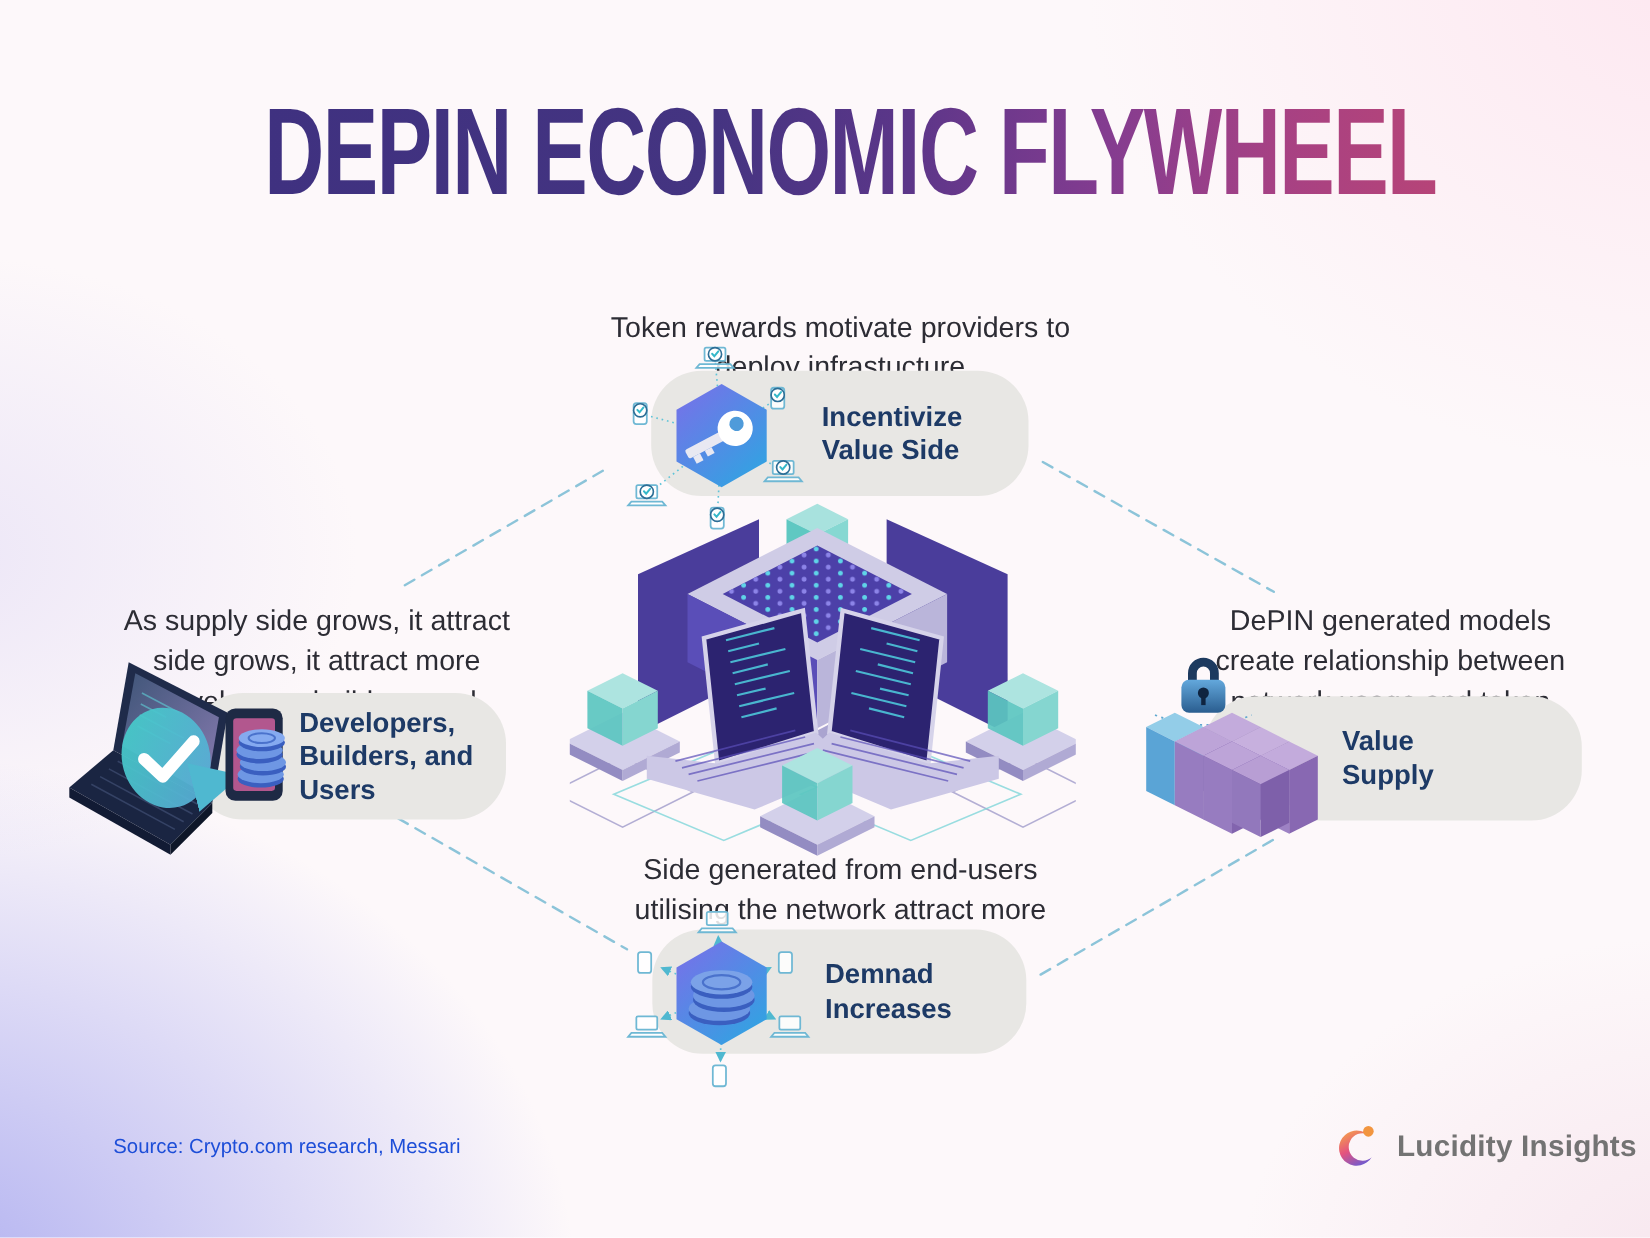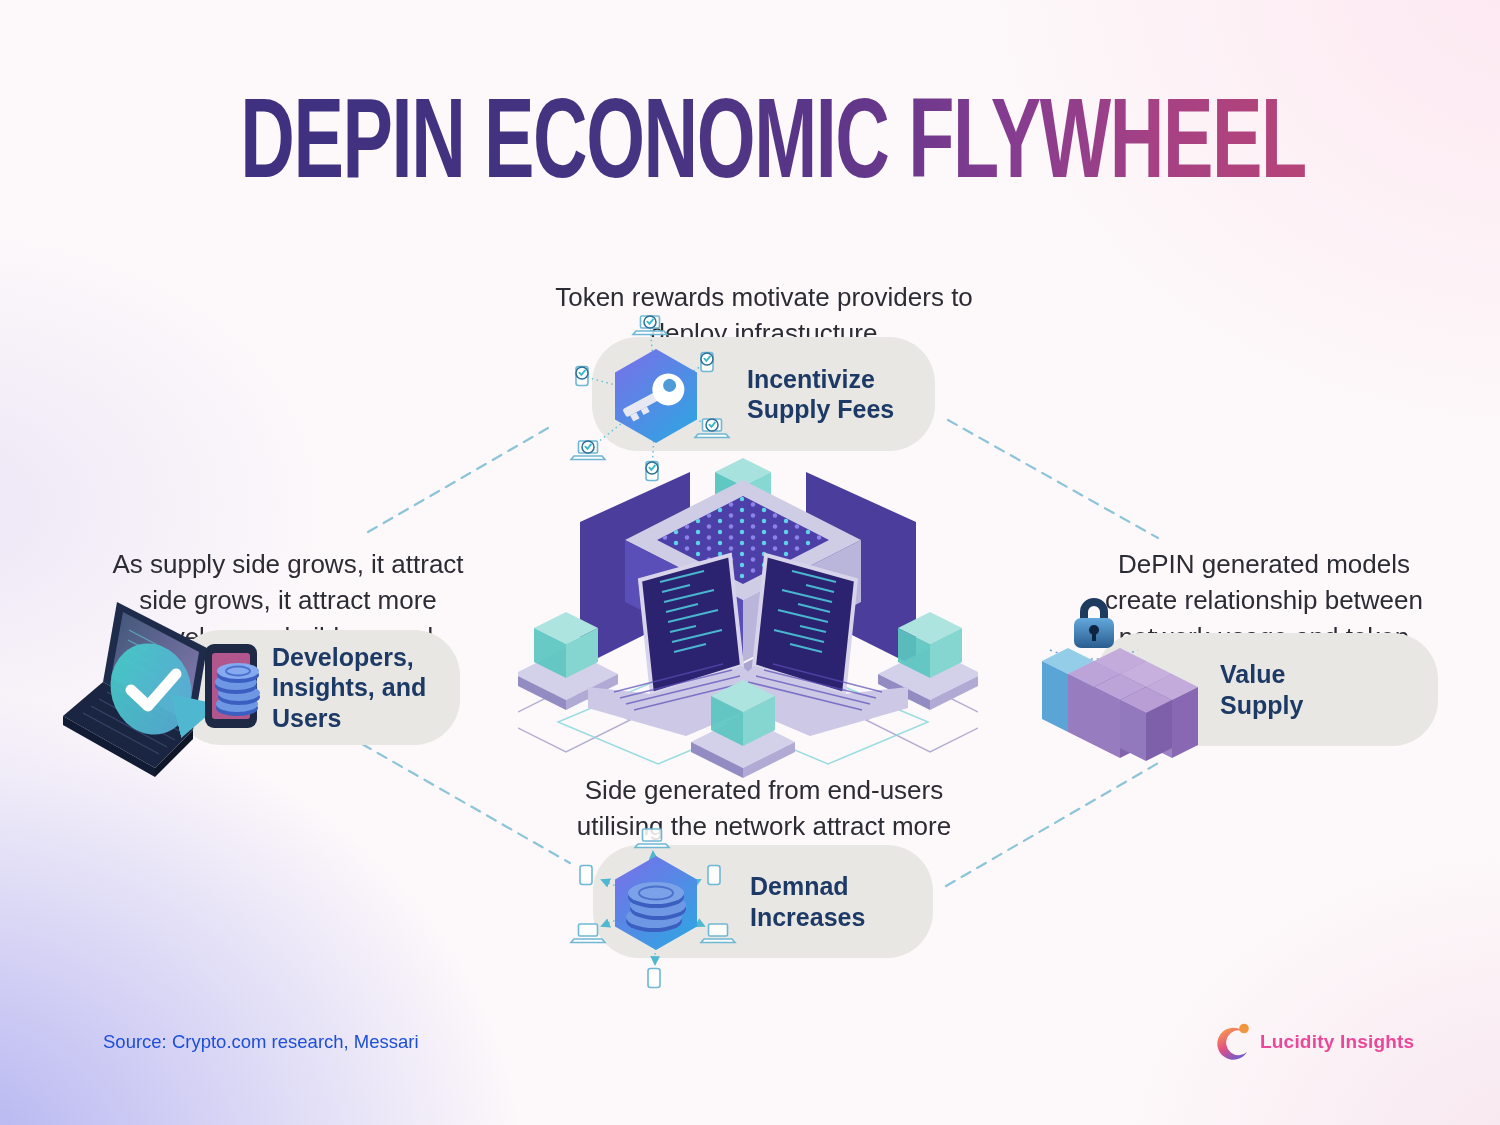--- a/index.html
+++ b/index.html
@@ -31,21 +31,21 @@
   .card-top{left:592px;top:337px;width:343px;height:114px;padding-left:155px;box-sizing:border-box;}
   .card-left{left:175px;top:630px;width:285px;height:115px;padding-left:97px;box-sizing:border-box;}
   .card-right{left:1095px;top:633px;width:343px;height:113px;padding-left:125px;box-sizing:border-box;}
   .card-bottom{left:593px;top:845px;width:340px;height:113px;padding-left:157px;box-sizing:border-box;}
   .node-label{color:#1d3a66;font-weight:700;font-size:25px;line-height:1.22;}
   .w-top{width:175px;} .w-left{width:160px;} .w-right{width:120px;} .w-bottom{width:135px;}
   .abs{position:absolute;}
   .connectors{position:absolute;left:0;top:0;pointer-events:none;}
   .source{position:absolute;left:103px;top:1031px;font-size:18.5px;color:#1d4ed8;}
   .brand{position:absolute;left:1213px;top:1018px;display:flex;align-items:center;}
-  .brand-name{font-size:19px;font-weight:700;color:#ec4899;margin-left:3px;letter-spacing:0.2px;}
+  .brand-name{font-size:27px;font-weight:700;color:#737373;margin-left:13px;letter-spacing:0.2px;}
 </style>
 </head>
 <body>
 
 <svg width="0" height="0" style="position:absolute" aria-hidden="true">
   <defs>
     <g id="g-laptop" fill="#ffffff" fill-opacity="0.85" stroke="#6fb8d4" stroke-width="1.6">
       <rect x="-9.5" y="-9" width="19" height="12" rx="1.5"></rect>
       <path d="M -14 6 L 14 6 L 17 9.5 L -17 9.5 Z"></path>
     </g>
@@ -99,24 +99,24 @@
     <line x1="946" y1="886" x2="1160" y2="762"></line>
   </g>
 </svg>
 
 <div class="caption cap-top">Token rewards motivate providers to deploy infrastucture</div>
 <div class="caption cap-left">As supply side grows, it attract side grows, it attract more developers, builders, and users</div>
 <div class="caption cap-right">DePIN generated models create relationship between network usage and token proce</div>
 <div class="caption cap-bottom">Side generated from end-users utilising the network attract more providers</div>
 
 <div class="card card-top">
-  <div class="node-label w-top">Incentivize Supply Fees</div>
+  <div class="node-label w-top">Incentivize Value Side</div>
 </div>
 <div class="card card-left">
-  <div class="node-label w-left">Developers, Insights, and Users</div>
+  <div class="node-label w-left">Developers, Builders, and Users</div>
 </div>
 <div class="card card-right">
   <div class="node-label w-right">Value Supply</div>
 </div>
 <div class="card card-bottom">
   <div class="node-label w-bottom">Demnad Increases</div>
 </div>
 
 <svg class="abs" style="left:568px;top:310px" width="184" height="172" viewBox="0 0 184 172">
   <g stroke="#5fc4d8" stroke-width="1.5" stroke-dasharray="1.5 3.5" fill="none">

